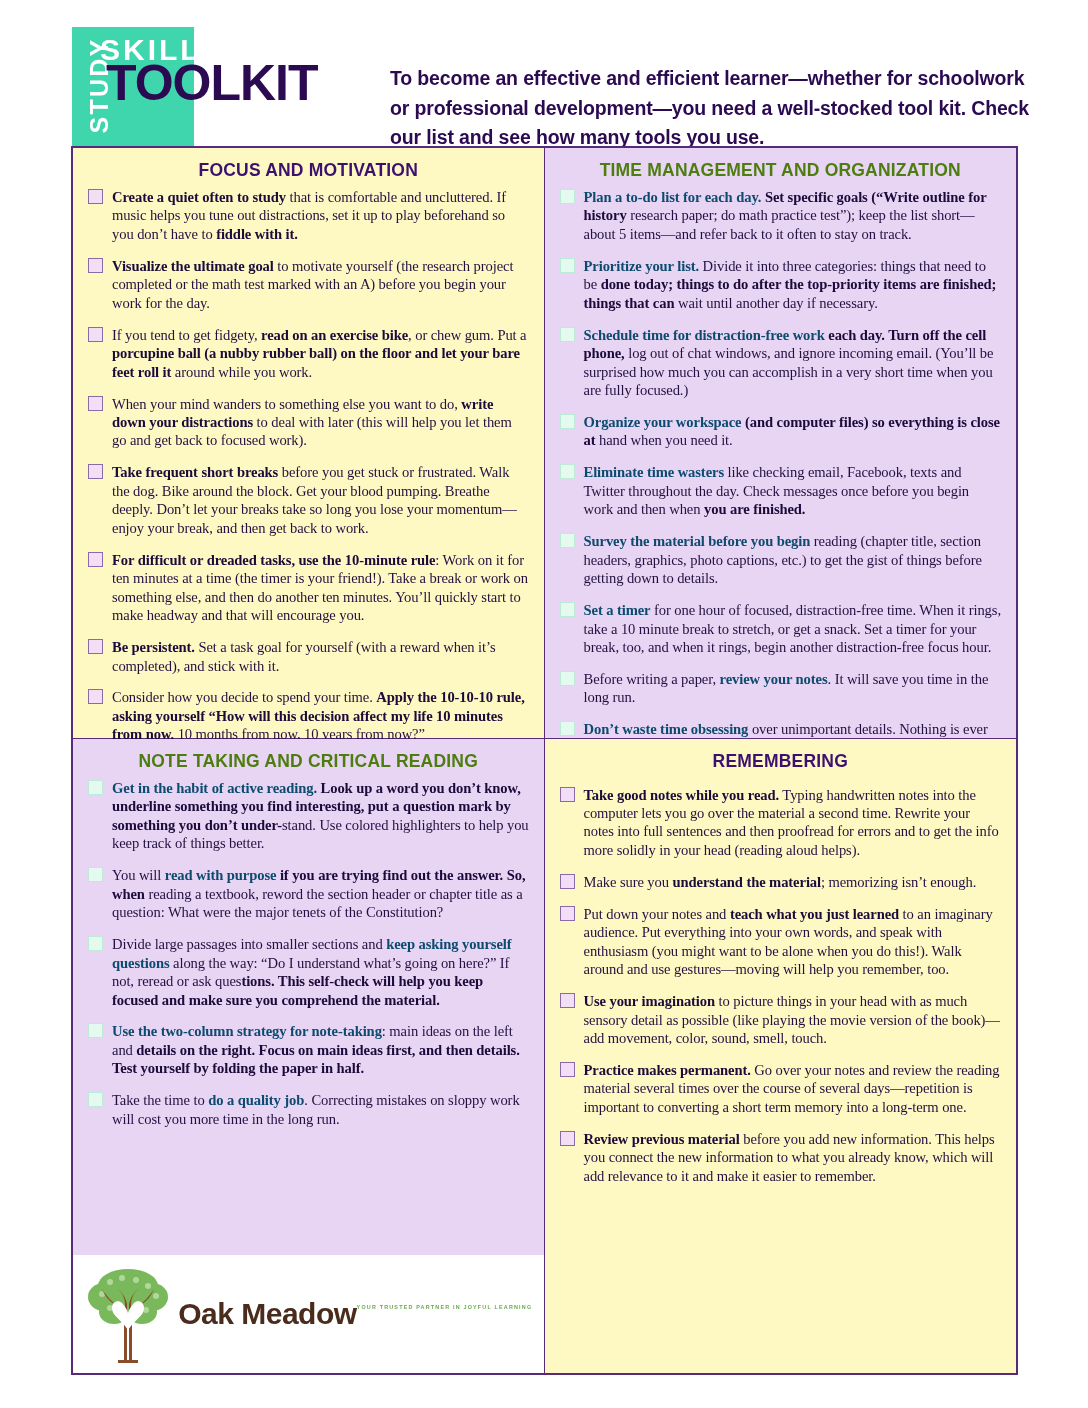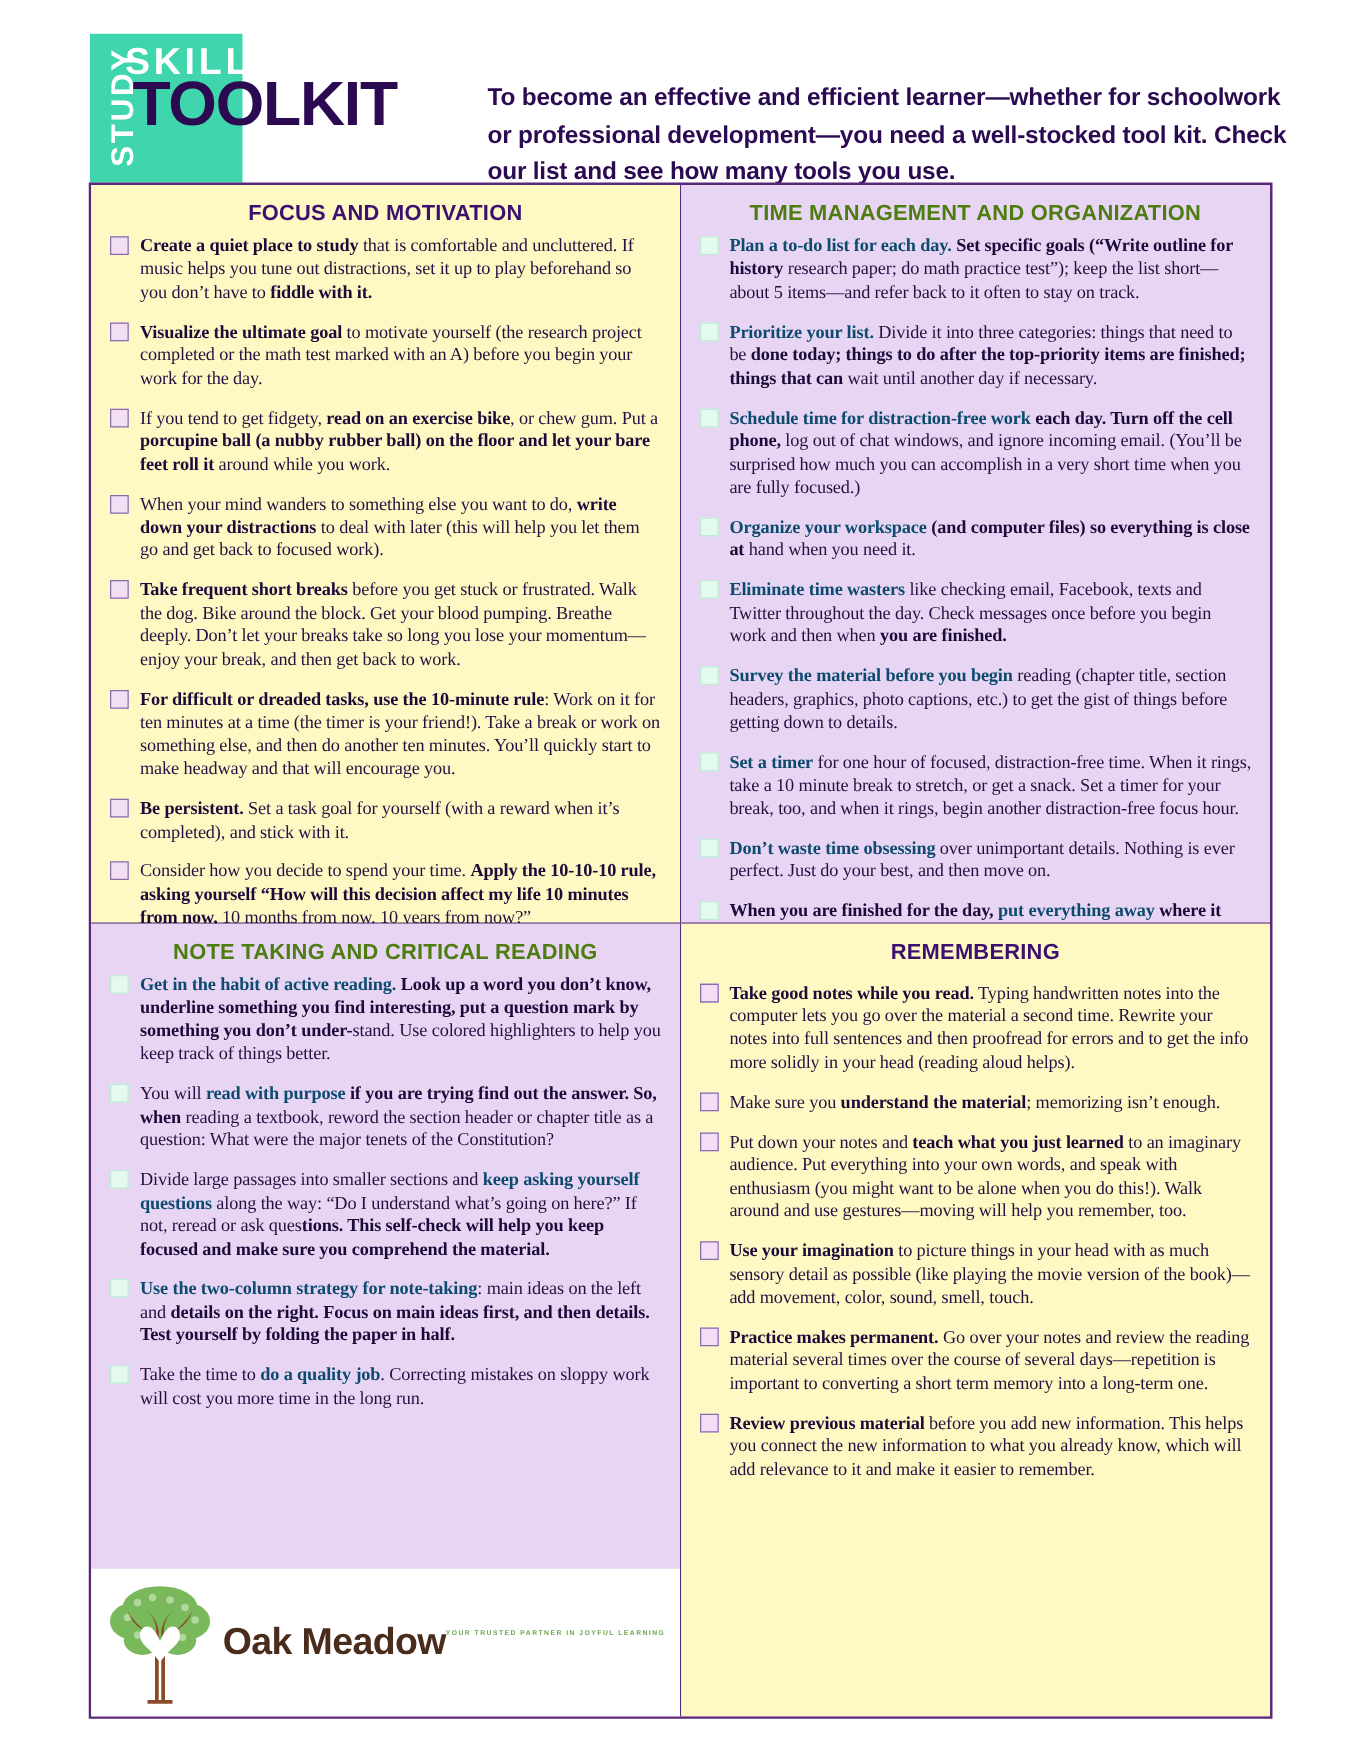--- a/index.html
+++ b/index.html
@@ -173,21 +173,21 @@
     </div>
     <div class="toolkit">TOOLKIT</div>
     <div class="header-text">To become an effective and efficient learner—whether for schoolwork or professional development—you need a well-stocked tool kit. Check our list and see how many tools you use.</div>
   </div>
 
   <div class="grid">
 
     <div class="panel tl green">
       <div class="panel-title">FOCUS AND MOTIVATION</div>
       <div class="items">
-          <div class="item"><span class="cb"></span><span><b>Create a quiet place to study</b> that is comfortable and uncluttered. If music helps you tune out distractions, set it up to play beforehand so you don’t have to <b>fiddle with it.</b></span></div>
+          <div class="item"><span class="cb"></span><span><b>Create a quiet often to study</b> that is comfortable and uncluttered. If music helps you tune out distractions, set it up to play beforehand so you don’t have to <b>fiddle with it.</b></span></div>
           <div class="item"><span class="cb"></span><span><b>Visualize the ultimate goal</b> to motivate yourself (the research project completed or the math test marked with an A) before you begin your work for the day.</span></div>
           <div class="item"><span class="cb"></span><span>If you tend to get fidgety, <b>read on an exercise bike</b>, or chew gum. Put a <b>porcupine ball (a nubby rubber ball) on the floor and let your bare feet roll it</b> around while you work.</span></div>
           <div class="item"><span class="cb"></span><span>When your mind wanders to something else you want to do, <b>write down your distractions</b> to deal with later (this will help you let them go and get back to focused work).</span></div>
           <div class="item"><span class="cb"></span><span><b>Take frequent short breaks</b> before you get stuck or frustrated. Walk the dog. Bike around the block. Get your blood pumping. Breathe deeply. Don’t let your breaks take so long you lose your momentum—enjoy your break, and then get back to work.</span></div>
           <div class="item"><span class="cb"></span><span><b>For difficult or dreaded tasks, use the 10-minute rule</b>: Work on it for ten minutes at a time (the timer is your friend!).  Take a break or work on something else, and then do another ten minutes. You’ll quickly start to make headway and that will encourage you.</span></div>
           <div class="item"><span class="cb"></span><span><b>Be persistent.</b> Set a task goal for yourself (with a reward when it’s completed), and stick with it.</span></div>
           <div class="item"><span class="cb"></span><span>Consider how you decide to spend your time. <b>Apply the 10-10-10 rule, asking yourself “How will this decision affect my life 10 minutes from now,</b> 10 months from now, 10 years from now?”</span></div>
           <div class="item"><span class="cb"></span><span><b>Get regular exercise and adequate sleep</b> to improve your focus, concentration, and productivity. Added bonus: you’ll just plain feel better.</span></div>
         </div>
     </div>
@@ -195,20 +195,21 @@
     <div class="panel tr purple">
       <div class="panel-title">TIME MANAGEMENT AND ORGANIZATION</div>
       <div class="items">
           <div class="item"><span class="cb"></span><span><span class="hl">Plan a to-do list for each day.</span> <b>Set specific goals (“Write outline for history</b> research paper; do math practice test”); keep the list short—about 5 items—and refer back to it often to stay on track.</span></div>
           <div class="item"><span class="cb"></span><span><span class="hl">Prioritize your list.</span> Divide it into three categories: things that need to be <b>done today; things to do after the top-priority items are finished; things that can</b> wait until another day if necessary.</span></div>
           <div class="item"><span class="cb"></span><span><span class="hl">Schedule time for distraction-free work</span> <b>each day. Turn off the cell phone,</b> log out of chat windows, and ignore incoming email. (You’ll be surprised how much you can accomplish in a very short time when you are fully focused.)</span></div>
           <div class="item"><span class="cb"></span><span><span class="hl">Organize your workspace</span> <b>(and computer files) so everything is close at</b> hand when you need it.</span></div>
           <div class="item"><span class="cb"></span><span><span class="hl">Eliminate time wasters</span> like checking email, Facebook, texts and Twitter throughout the day. Check messages once before you begin work and then when <b>you are finished.</b></span></div>
           <div class="item"><span class="cb"></span><span><span class="hl">Survey the material before you begin</span> reading (chapter title, section headers, graphics, photo captions, etc.) to get the gist of things before getting down to details.</span></div>
           <div class="item"><span class="cb"></span><span><span class="hl">Set a timer</span> for one hour of focused, distraction-free time. When it rings, take a 10 minute break to stretch, or get a snack. Set a timer for your break, too, and when it rings, begin another distraction-free focus hour.</span></div>
+          <div class="item"><span class="cb"></span><span>Before writing a paper, <span class="hl">review your notes</span>. It will save you time in the long run.</span></div>
           <div class="item"><span class="cb"></span><span><span class="hl">Don’t waste time obsessing</span> over unimportant details. Nothing is ever perfect. Just do your best, and then move on.</span></div>
           <div class="item"><span class="cb"></span><span><b>When you are finished for the day,</b> <span class="hl">put everything away</span> <b>where it belongs so you can find it again when you need it. If you need to, take a photo when</b> your room or desk is organized, and then refer to it later when cleaning up.</span></div>
           <div class="item"><span class="cb"></span><span>Use a <span class="hl">calendar</span> to keep track of long-term assignment deadlines, course end dates, vacation dates, social, or work commitments.</span></div>
         </div>
     </div>
 
     <div class="panel bl purple">
       <div class="panel-title">NOTE TAKING AND CRITICAL READING</div>
       <div class="items">
           <div class="item"><span class="cb"></span><span><span class="hl">Get in the habit of active reading.</span> <b>Look up a word you don’t know, underline something you find interesting, put a question mark by something you don’t under-</b>stand. Use colored highlighters to help you keep track of things better.</span></div>

